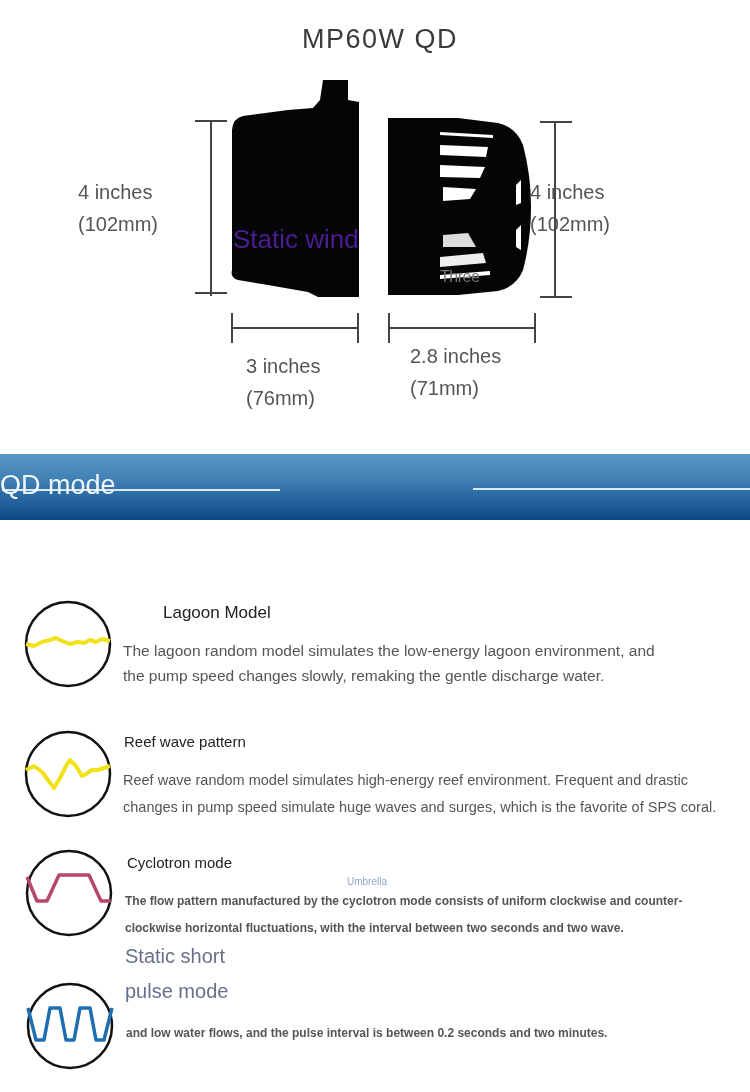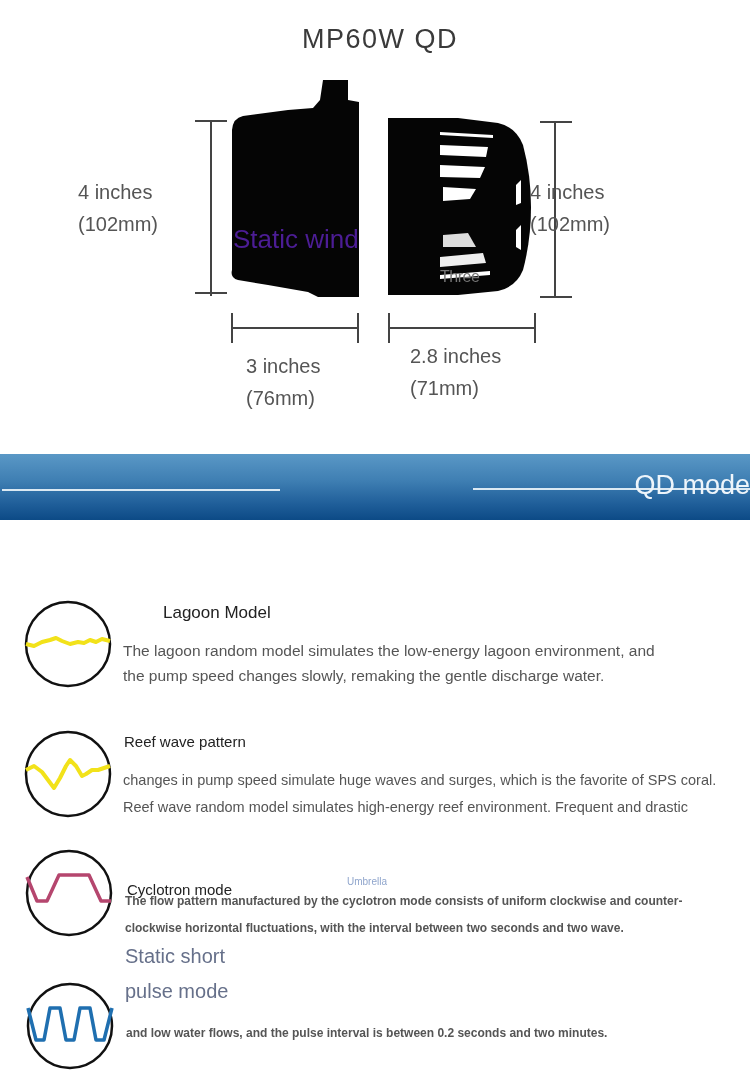--- a/index.html
+++ b/index.html
@@ -24,21 +24,21 @@
     
     .overlay-static { left: 233px; top: 224px; font-size: 26px; color: #4c1d95; }
     .overlay-three { left: 440px; top: 232px; font-size: 16px; color: #777; letter-spacing: -0.5px; margin-top: 36px; }
 
     
     .banner {
       left: 0; top: 454px; width: 750px; height: 66px;
       background: linear-gradient(to bottom, #5a98c6 0%, #3f7fb3 40%, #205f9a 75%, #0c4a86 100%);
     }
     .banner-line { height: 2px; background: #dbe9f3; top: 489px; }
-    .banner-title { left: 0; width: 750px; top: 470px; text-align: right; font-size: 27px; color: #eef5fb; }
+    .banner-title { left: 0; width: 750px; top: 470px; text-align: left; font-size: 27px; color: #eef5fb; }
 
     
     .mode-icon { width: 88px; height: 88px; }
     .mode-name { font-size: 17px; color: #222; }
     .mode-desc { color: #555; }
     .desc-lg { font-size: 15.5px; line-height: 25px; }
     .desc-sm { font-size: 12px; line-height: 27px; font-weight: bold; }
     .static-title { font-size: 20px; line-height: 35px; color: #66708a; }
     .umbrella { left: 347px; top: 876px; font-size: 10px; color: #8fa5cc; }
   </style>
@@ -112,29 +112,29 @@
   <div>The lagoon random model simulates the low-energy lagoon environment, and</div>
   <div>the pump speed changes slowly, remaking the gentle discharge water.</div>
 </div>
 
 <svg class="abs mode-icon" style="left:24px; top:730px;" viewBox="0 0 88 88">
   <circle cx="44" cy="44" r="42" fill="#fff" stroke="#111" stroke-width="2.5"></circle>
   <polyline points="2,40 10,36 18,42 24,50 30,58 36,48 42,36 46,30 52,36 58,46 62,44 68,40 74,40 80,38 86,36" fill="none" stroke="#f2e21a" stroke-width="4" stroke-linejoin="round"></polyline>
 </svg>
 <div class="abs mode-name" style="left:124px; top:733px; font-size:15px;">Reef wave pattern</div>
 <div class="abs mode-desc desc-lg" style="left:123px; top:767px; font-size:14.5px; line-height:27px;">
+  <div>Reef wave random model simulates high-energy reef environment. Frequent and drastic</div>
   <div>changes in pump speed simulate huge waves and surges, which is the favorite of SPS coral.</div>
-  <div>Reef wave random model simulates high-energy reef environment. Frequent and drastic</div>
 </div>
 
 <svg class="abs mode-icon" style="left:25px; top:849px;" viewBox="0 0 88 88">
   <circle cx="44" cy="44" r="42" fill="#fff" stroke="#111" stroke-width="2.5"></circle>
   <polyline points="2,28 12,52 22,52 34,26 64,26 76,52 86,52" fill="none" stroke="#b5466e" stroke-width="3.5" stroke-linejoin="round"></polyline>
 </svg>
-<div class="abs mode-name" style="left:127px; top:854px; font-size:15px;margin-top:27px;">Cyclotron mode</div>
+<div class="abs mode-name" style="left:127px; top:854px; font-size:15px;">Cyclotron mode</div>
 <div class="abs umbrella">Umbrella</div>
 <div class="abs mode-desc desc-sm" style="left:125px; top:888px;">
   <div>The flow pattern manufactured by the cyclotron mode consists of uniform clockwise and counter-</div>
   <div>clockwise horizontal fluctuations, with the interval between two seconds and two wave.</div>
 </div>
 
 <div class="abs static-title" style="left:125px; top:939px;">
   <div>Static short</div>
   <div>pulse mode</div>
 </div>

